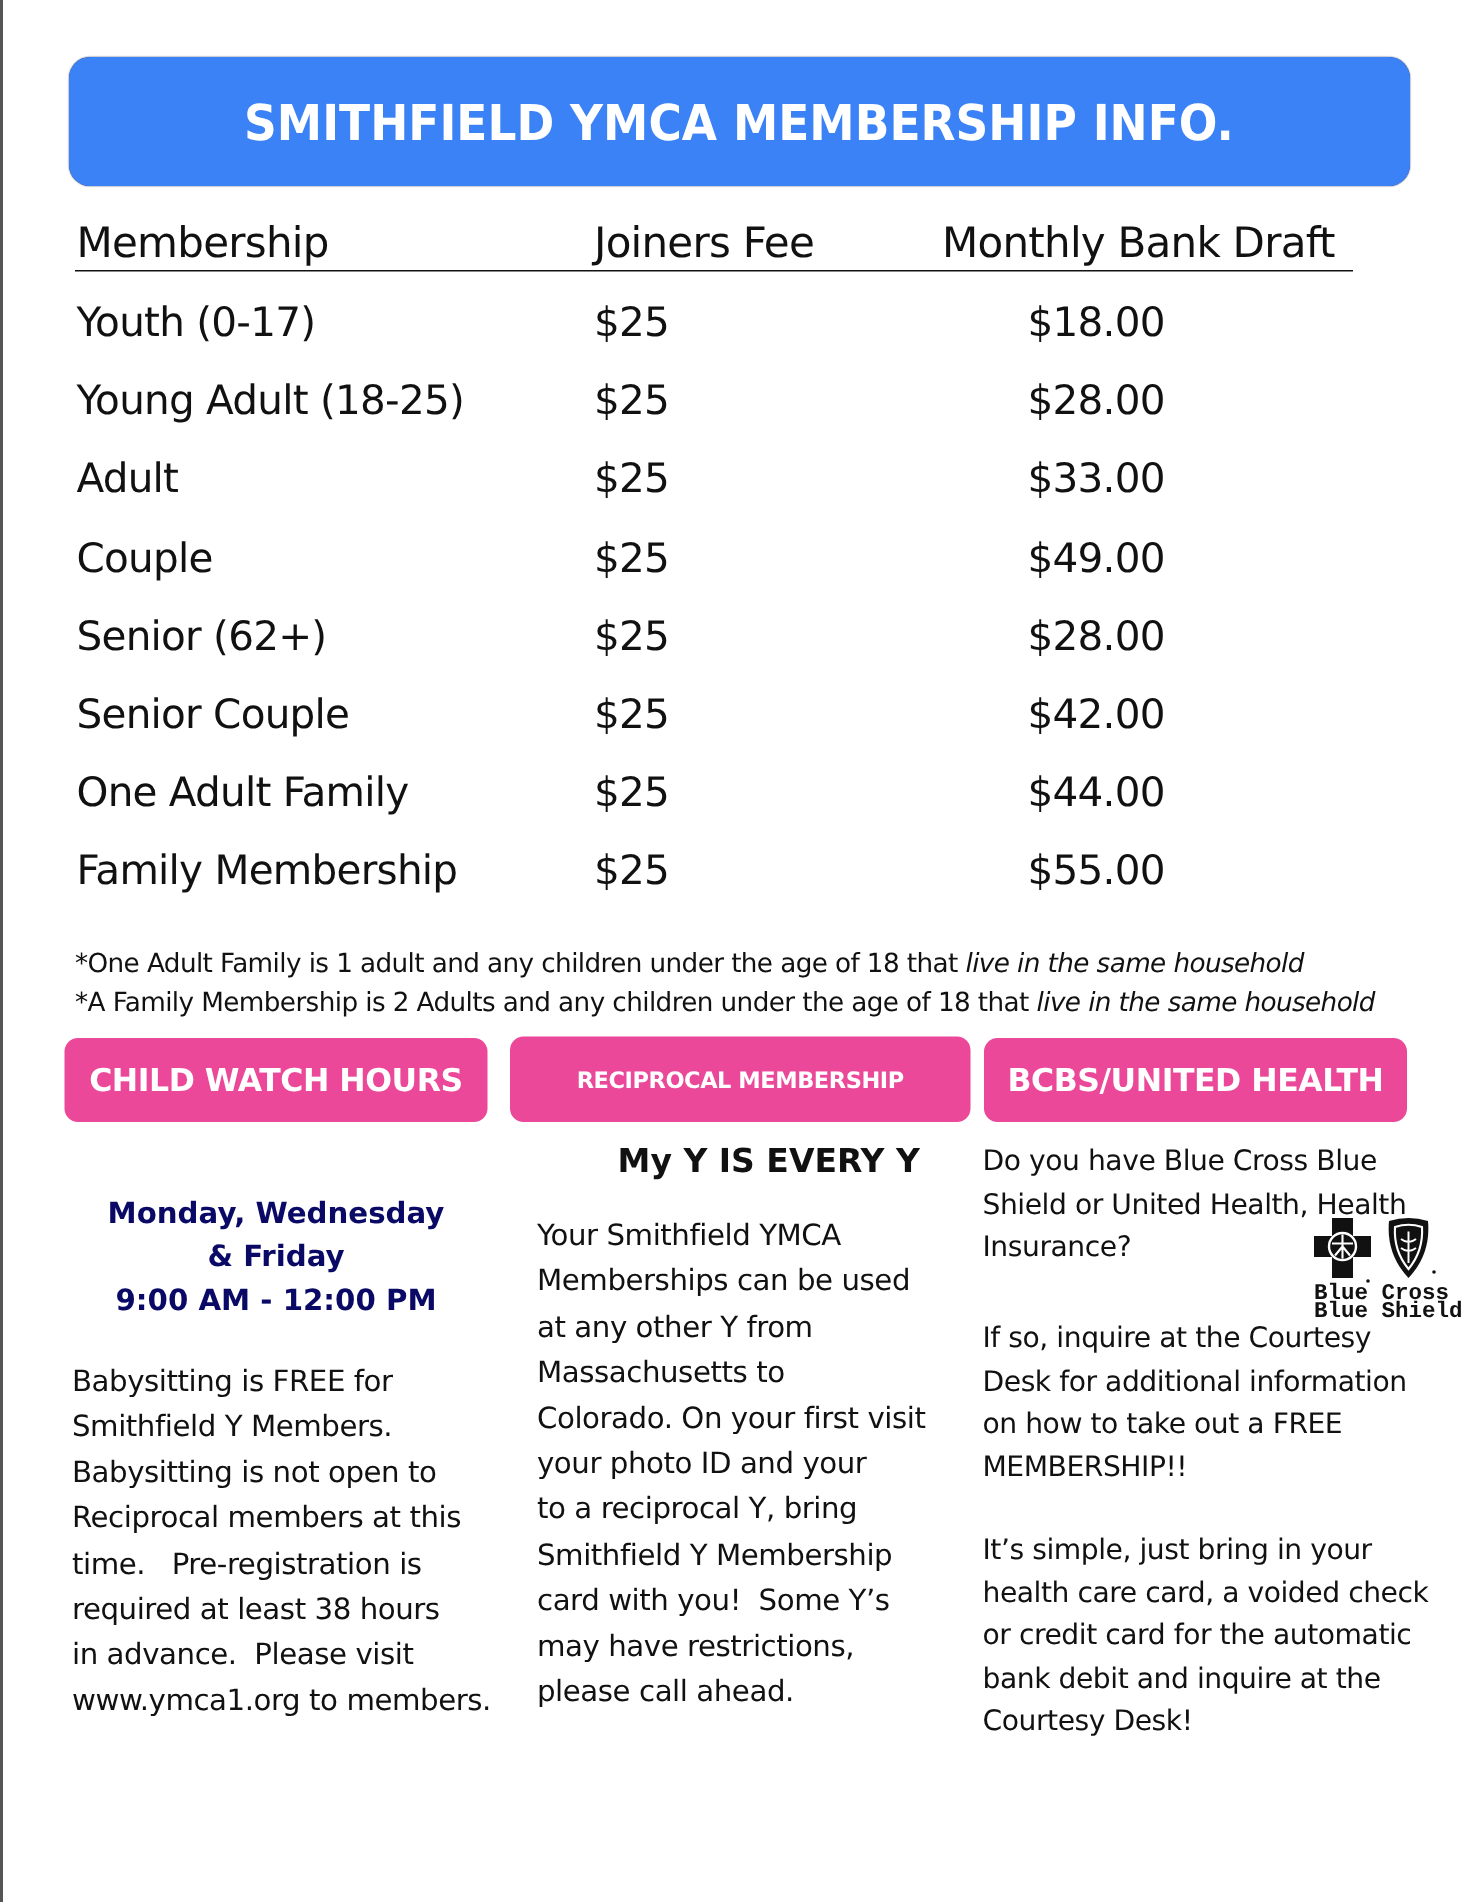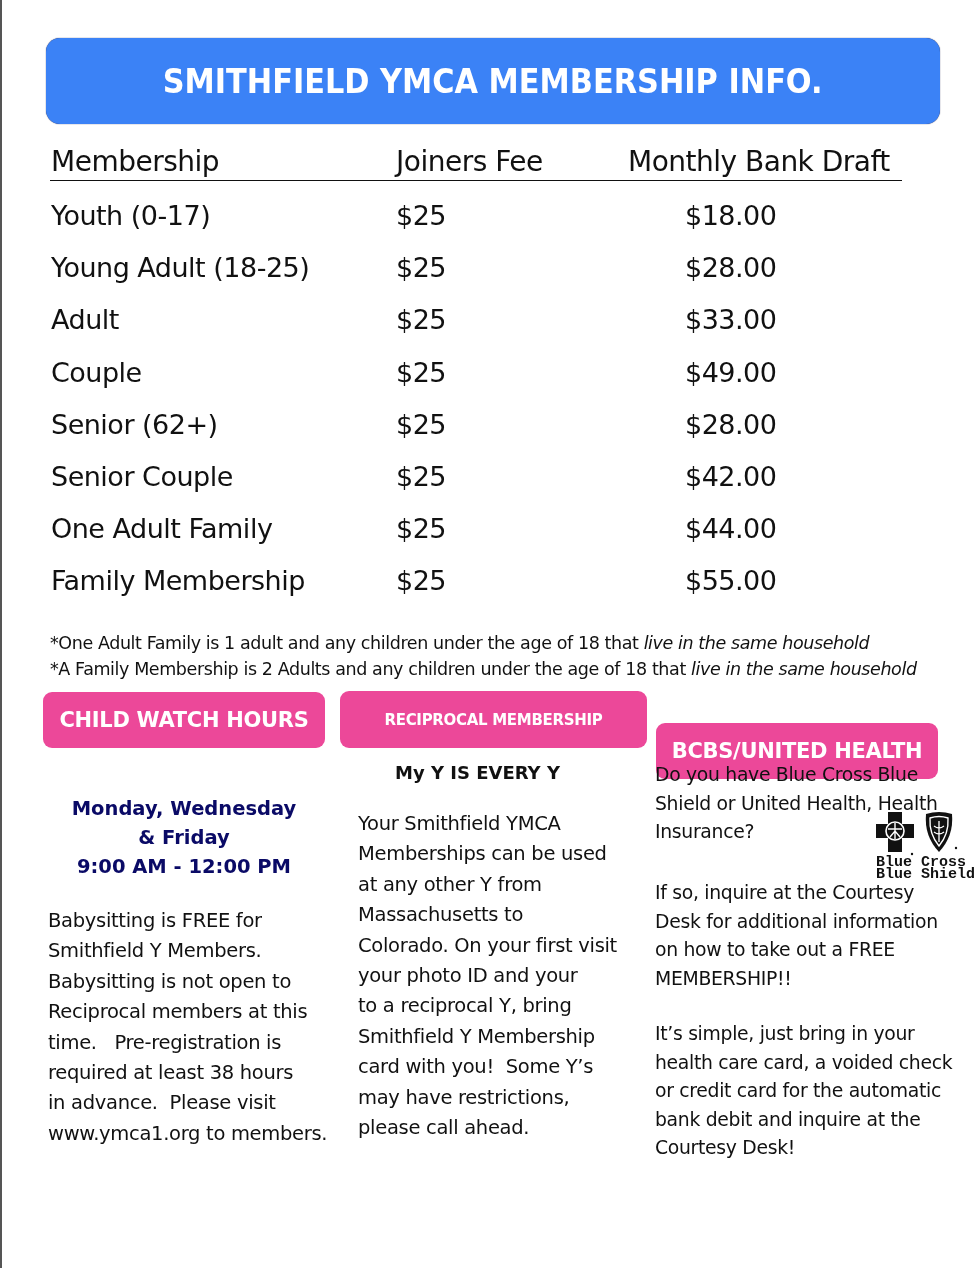--- a/index.html
+++ b/index.html
@@ -106,21 +106,21 @@
       color: #ffffff;
       border-radius: 9px;
       display: flex;
       align-items: center;
       justify-content: center;
       font-weight: bold;
       font-family: "DejaVu Sans", sans-serif;
     }
     .sh-child { left: 43px; width: 282px; font-size: 21px; }
     .sh-recip { left: 340px; width: 307px; font-size: 15px; top: 691px; height: 57px; }
-    .sh-bcbs { left: 656px; width: 282px; font-size: 21px; margin-top: 31px; }
+    .sh-bcbs { left: 656px; width: 282px; font-size: 21px; }
     .section-header span { white-space: nowrap; letter-spacing: -0.3px; }
 
     
     .col {
       position: absolute;
       font-size: 19.5px;
       line-height: 30.4px;
       letter-spacing: -0.3px;
       color: #111;
     }
@@ -134,25 +134,25 @@
       font-size: 19.5px;
       line-height: 29px;
     }
     .child-hours div { white-space: nowrap; }
     .child-body {
       left: 48px; top: 906px;
       width: 290px;
     }
     .recip-tagline {
       position: absolute;
-      left: 324px; top: 762px;
+      left: 359px; top: 762px;
       width: 307px;
       text-align: center;
       font-weight: bold;
-      font-size: 18px;
+      font-size: 22px;
       color: #111;
     }
     .recip-body {
       left: 358px; top: 809px;
       width: 285px;
     }
     .bcbs-q {
       left: 655px; top: 761px;
       width: 300px;
       font-size: 18.8px;

